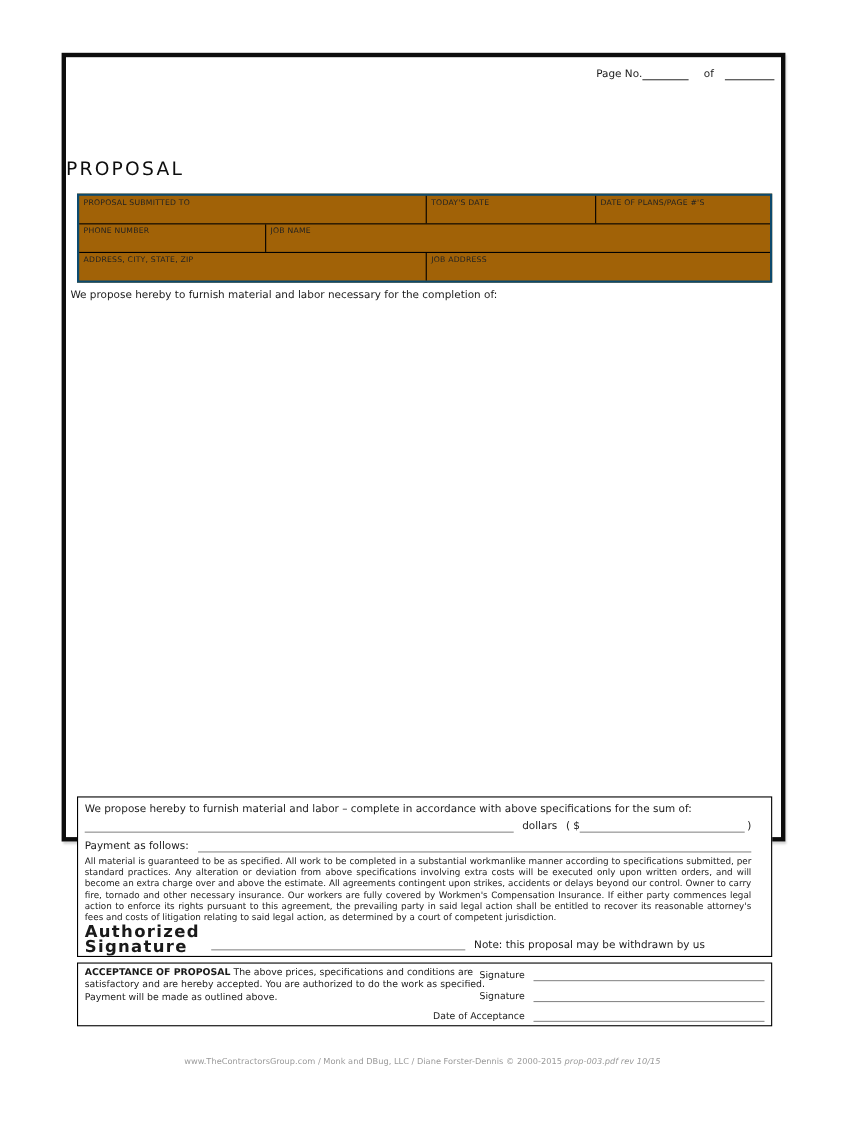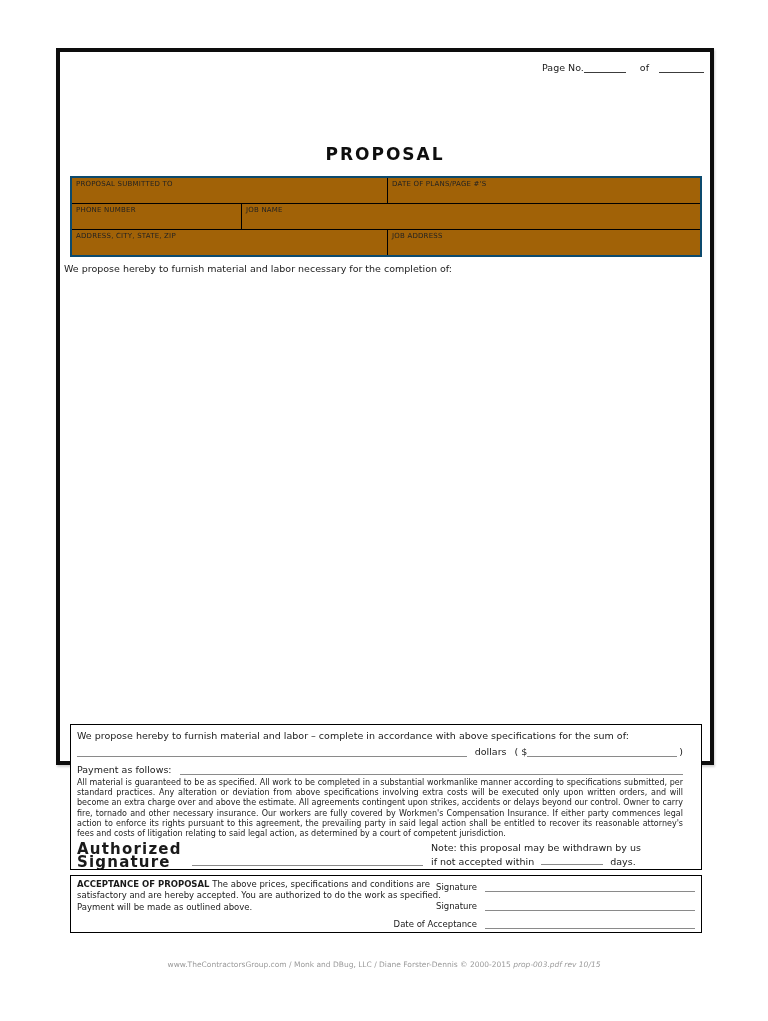--- a/index.html
+++ b/index.html
@@ -37,23 +37,23 @@
     display: flex;
     align-items: flex-end;
   }
   .pageno .lbl { padding-bottom: 0; }
   .pageno .of { margin: 0 10px 0 14px; }
 
   
   .title {
     position: absolute;
     top: 92px; left: 0; width: 100%;
-    text-align: center;
+    text-align: left;
     font-size: 17px;
-    font-weight: bold;
+    font-weight: normal;
     letter-spacing: 2px;
     color: #0e0e0e;
   }
 
   
   .itable {
     position: absolute;
     left: 10px; top: 124px;
     width: 632px;
     border: 2px solid #0c4a6e;
@@ -185,20 +185,23 @@
     <span class="blank dark" style="width:45px"></span>
   </div>
 
   <div class="title">PROPOSAL</div>
 
   <div class="itable">
     <div class="irow">
       <div class="icell" style="width:315px">
         <span>PROPOSAL SUBMITTED TO</span>
       </div>
+      <div class="icell" style="width:154px">
+        <span>TODAY'S DATE</span>
+      </div>
       <div class="icell" style="flex:1">
         <span>DATE OF PLANS/PAGE #'S</span>
       </div>
     </div>
     <div class="irow">
       <div class="icell" style="width:169px">
         <span>PHONE NUMBER</span>
       </div>
       <div class="icell" style="flex:1">
         <span>JOB NAME</span>
@@ -233,25 +236,20 @@
     </div>
     <div class="fine">All material is guaranteed to be as specified.  All work to be completed in a substantial workmanlike manner according to specifications submitted, per standard practices.  Any alteration or deviation from above specifications involving extra costs will be executed only upon written orders, and will become an extra charge over and above the estimate.  All agreements contingent upon strikes, accidents or delays beyond our control.  Owner to carry fire, tornado and other necessary insurance.  Our workers are fully covered by Workmen's Compensation Insurance. If either party commences legal action to enforce its rights pursuant to this agreement, the prevailing party in said legal action shall be entitled to recover its reasonable attorney's fees and costs of litigation relating to said legal action, as determined by a court of competent jurisdiction.</div>
     <div class="authrow">
       <div class="authlabel">
         <div>Authorized</div>
         <div>Signature</div>
       </div>
       <span class="blank fill"></span>
       <div class="noteblock">
         <div>Note: this proposal may be withdrawn by us</div>
-        <div>
-          <span>if not accepted within</span>
-          <span class="blank days-blank"></span>
-          <span>days.</span>
-        </div>
       </div>
     </div>
   </div>
 
   <div class="acceptbox">
     <div class="acc-text">
       <span class="hd">ACCEPTANCE OF PROPOSAL</span><span> The above prices, specifications and conditions are satisfactory and are hereby accepted.  You are authorized to do the work as specified. Payment will be made as outlined above.</span>
     </div>
     <div class="sigrow r1">
       <span>Signature</span>

